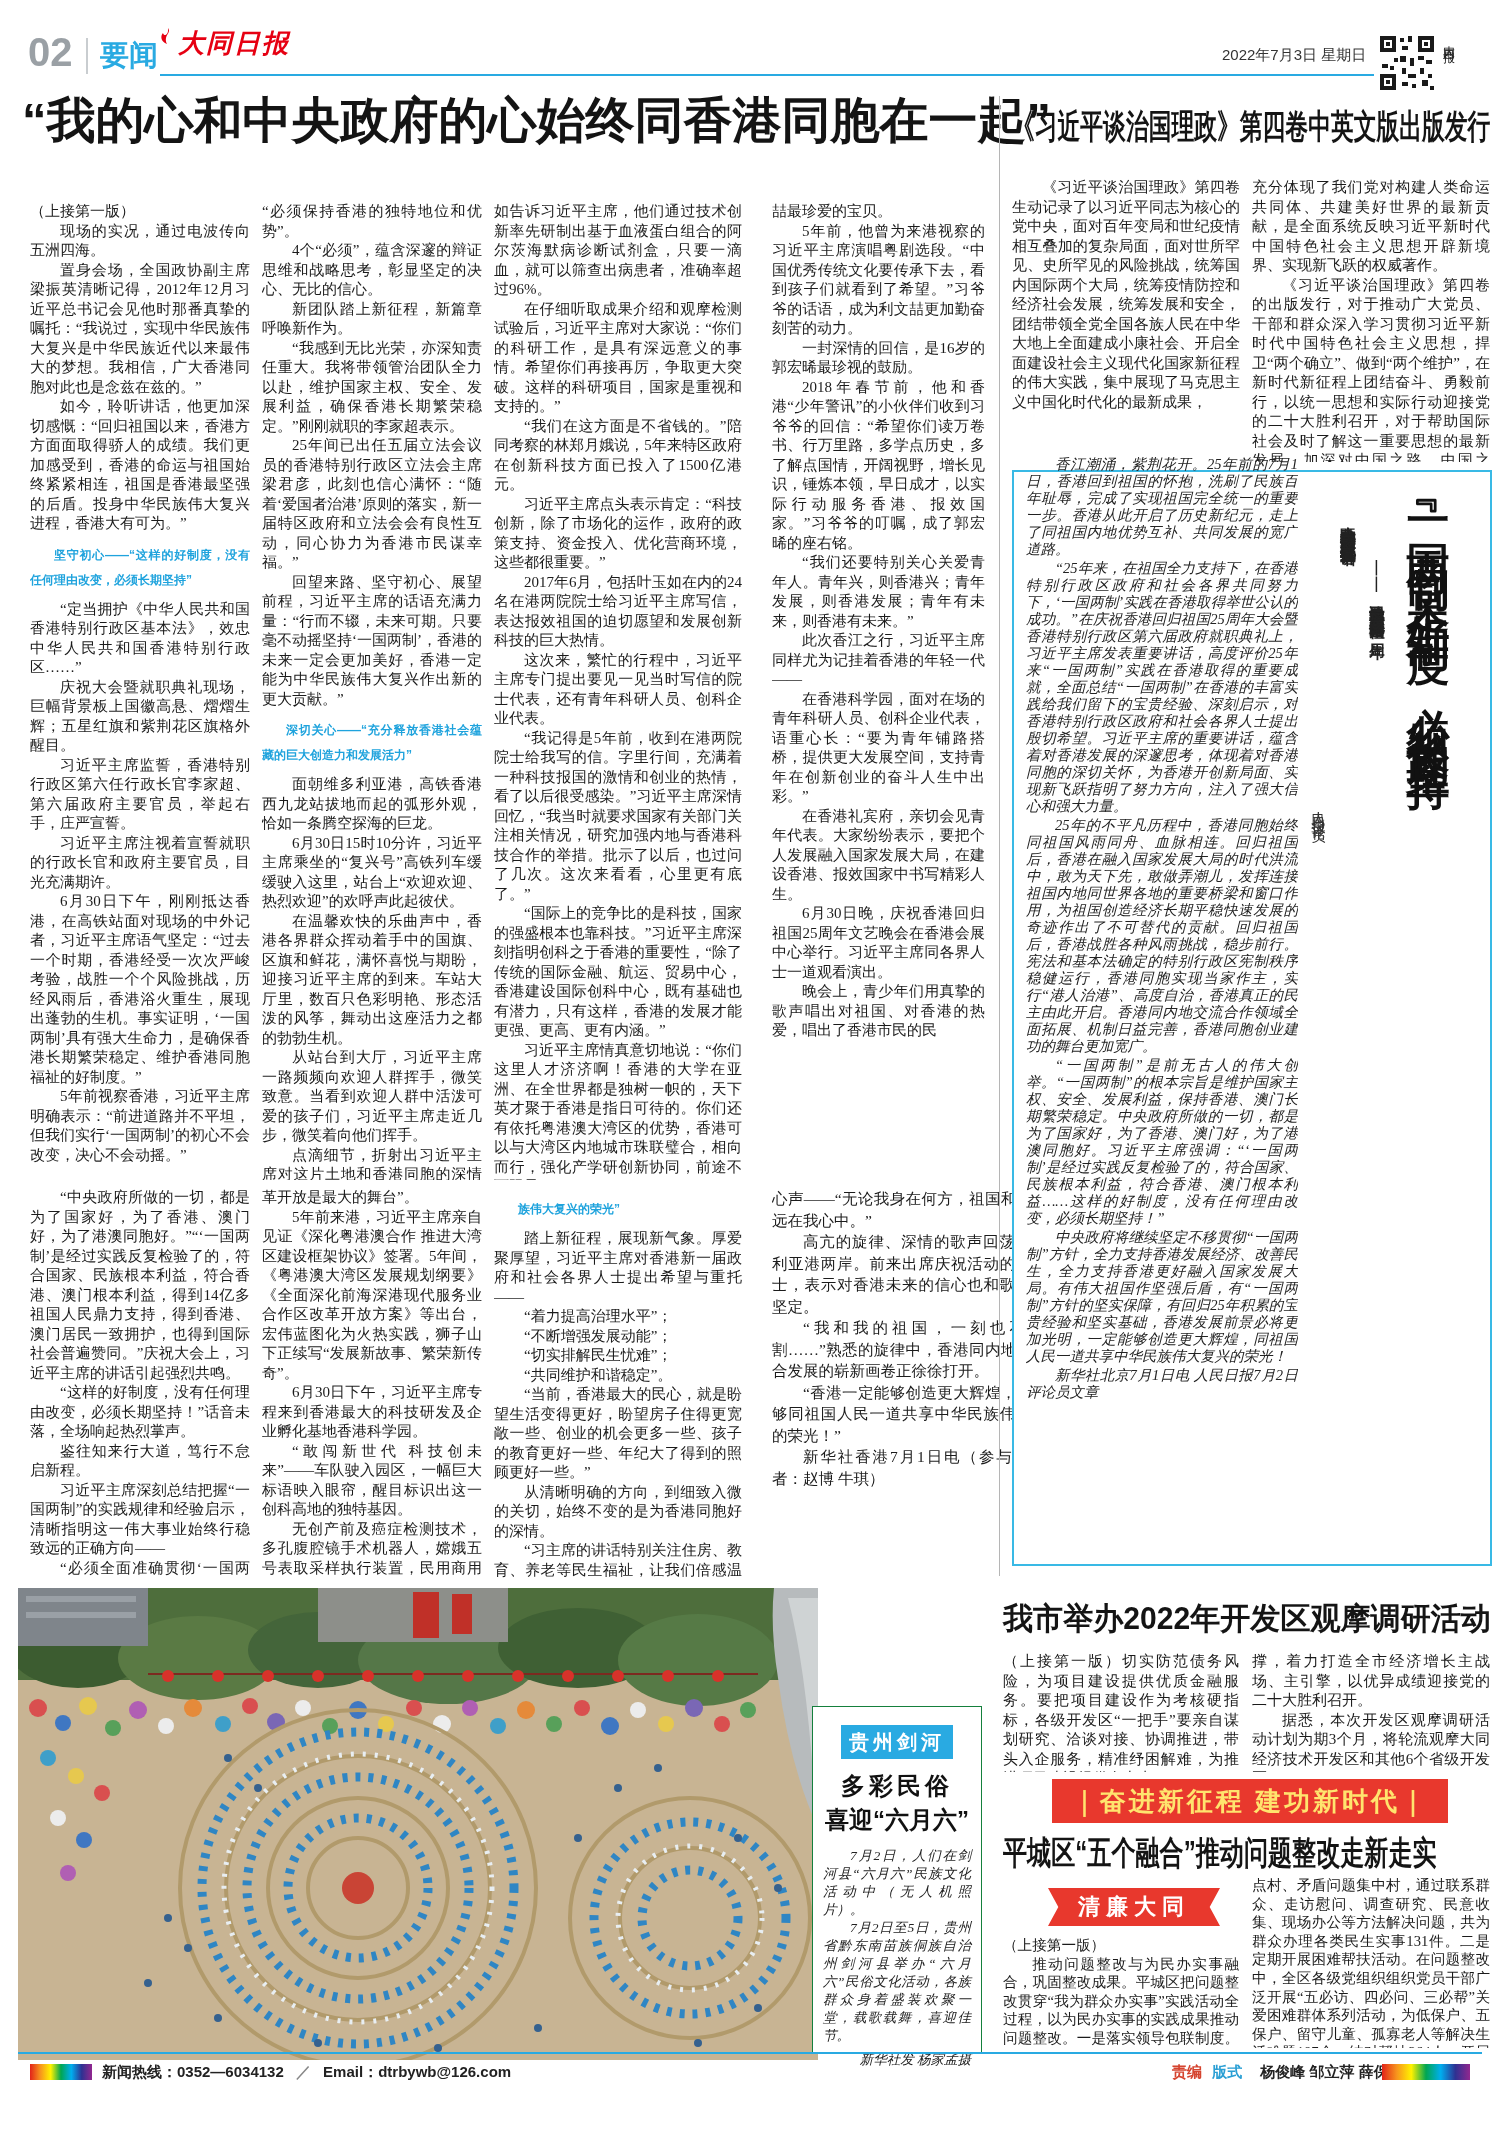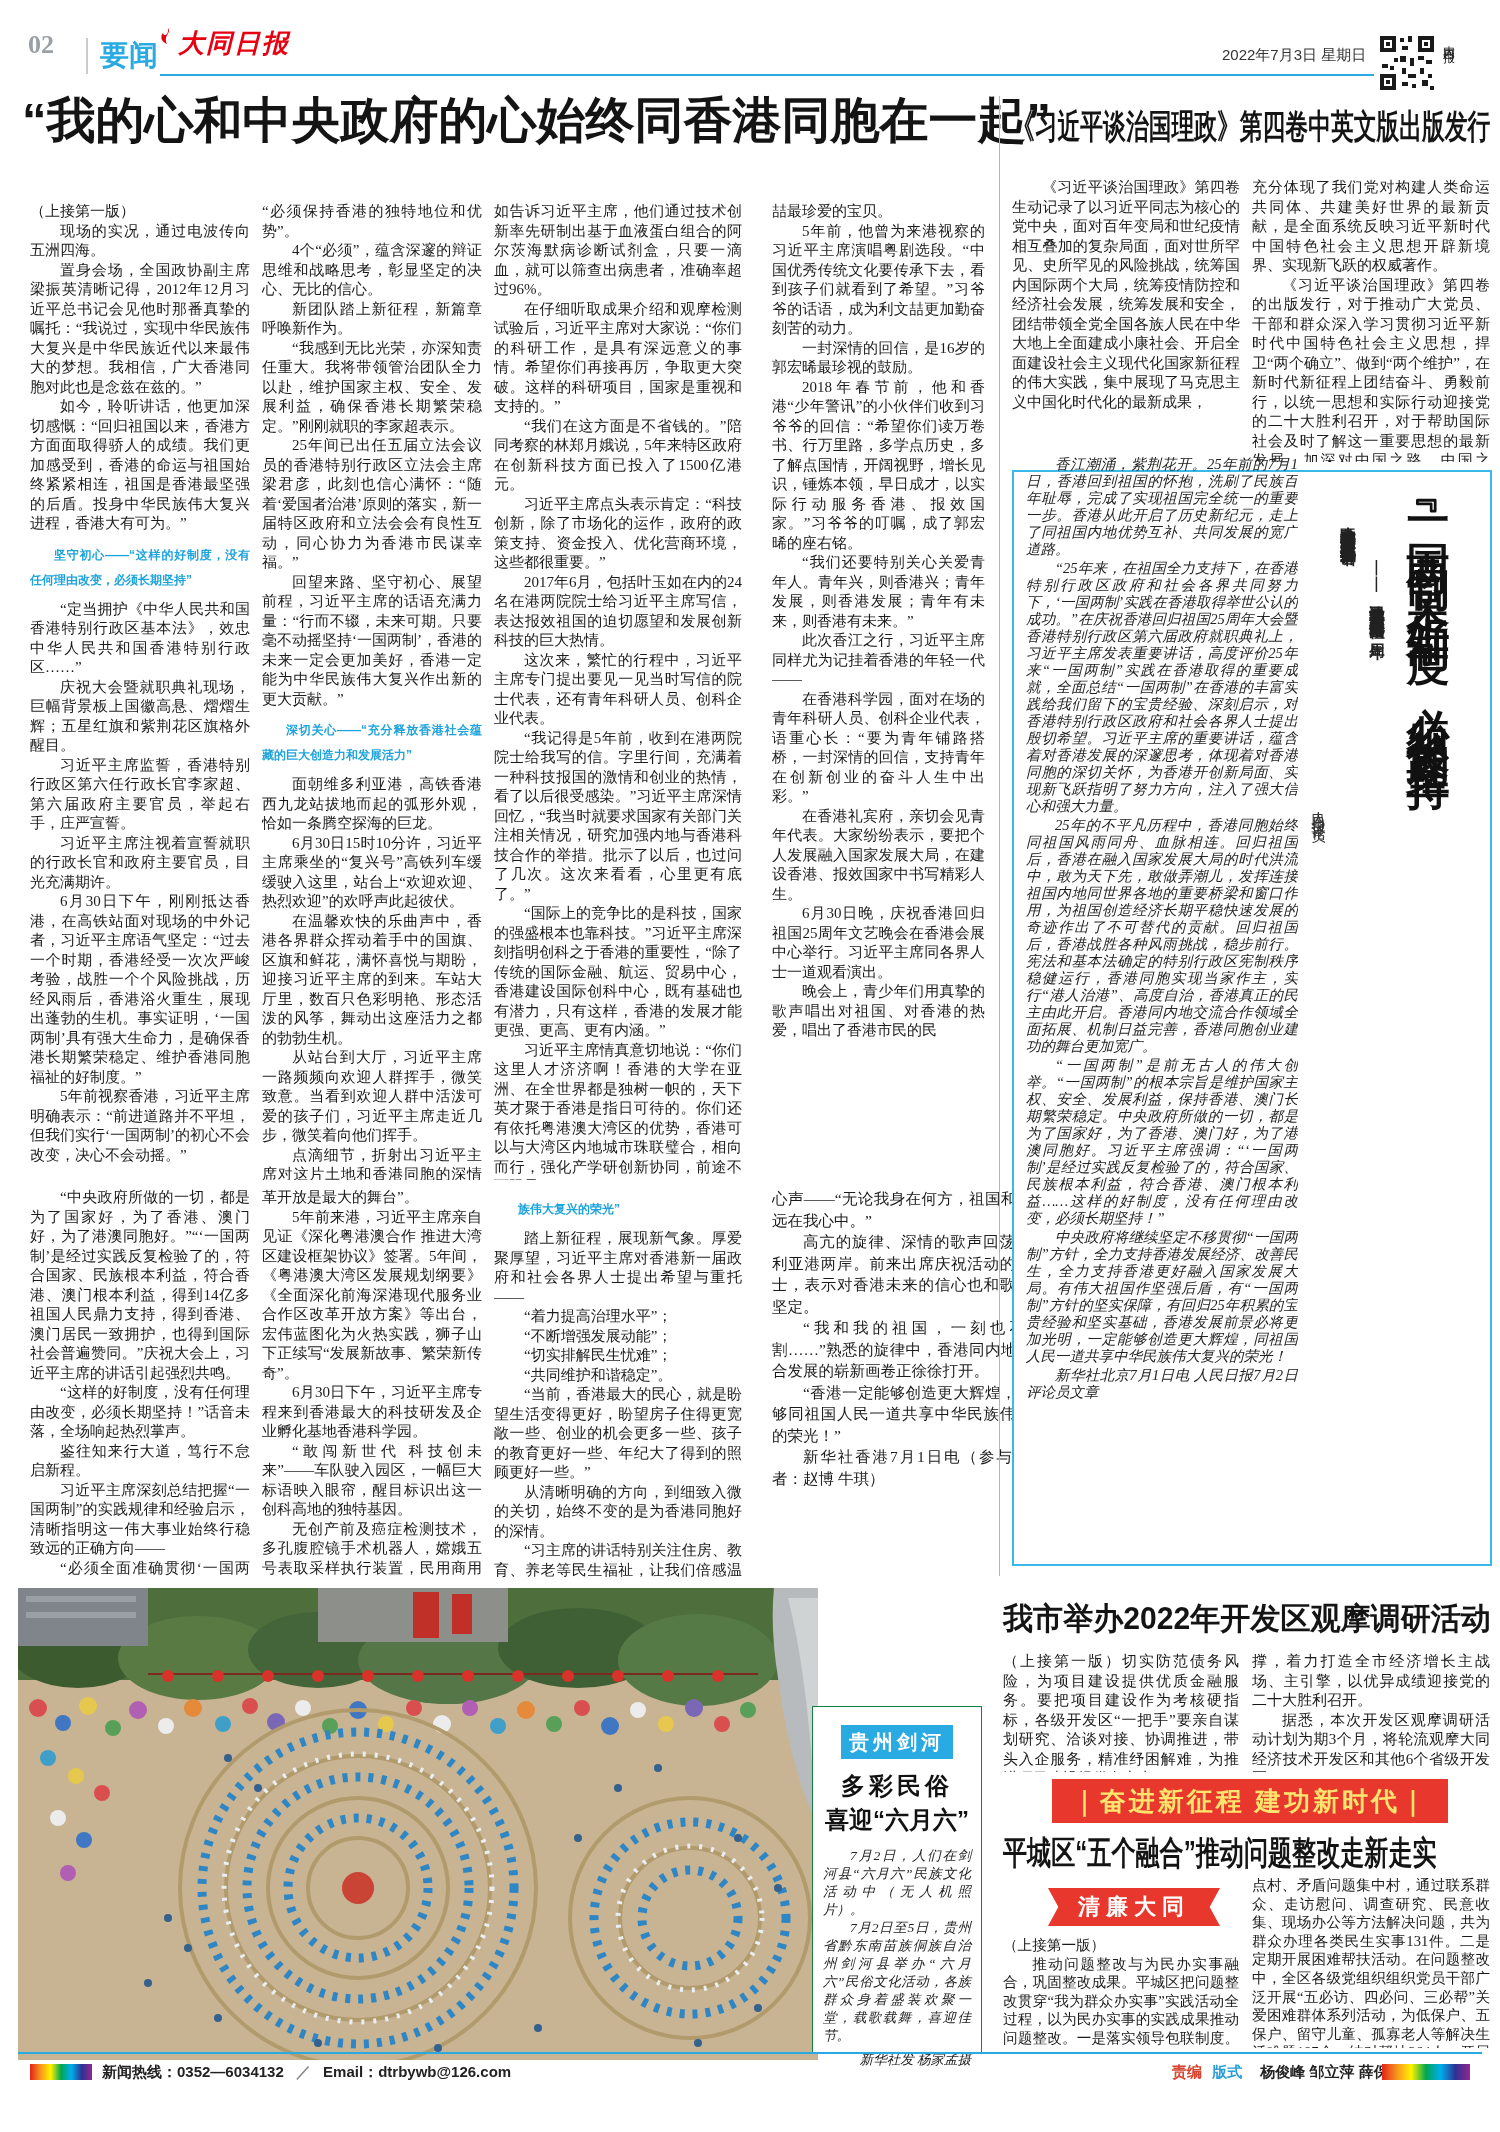--- a/index.html
+++ b/index.html
@@ -1,20 +1,20 @@
 <!DOCTYPE html>
 <html><head>
 <meta charset="utf-8">
 <style>
   html,body{margin:0;padding:0;background:#e9e9e9;}
   .page{position:relative;width:1500px;height:2132px;background:#ffffff;margin:0 auto;overflow:hidden;
         font-family:"Liberation Serif",serif;color:#1b1b1b;}
   .abs{position:absolute;}
   
-  .pagenum{font-family:Liberation Serif, serif;font-size:26px;font-weight:bold;color:#9aa0a5;}
+  .pagenum{font-family:Liberation Sans, sans-serif;font-size:40px;font-weight:bold;color:#9aa0a5;}
   .sec-divider{width:2px;height:36px;background:#c9cdd0;}
   .secname{font-family:"Liberation Sans",sans-serif;font-size:29px;font-weight:bold;color:#29aae2;}
   .logo-text{font-family:"Liberation Serif",serif;font-style:italic;font-weight:bold;font-size:26px;color:#e60012;letter-spacing:2px;}
   .toprule{height:2px;background:#29aae2;}
   .date{font-family:"Liberation Sans",sans-serif;font-size:15px;font-weight:normal;color:#333;}
   .qr-label{font-family:"Liberation Sans",sans-serif;font-size:12px;color:#222;writing-mode:vertical-rl;letter-spacing:2px;}
   
   .headline-main{font-family:"Liberation Sans",sans-serif;font-size:49px;font-weight:bold;color:#141414;white-space:nowrap;letter-spacing:0px;}
   .headline-right{font-family:"Liberation Sans",sans-serif;font-size:34px;font-weight:bold;color:#141414;white-space:nowrap;
                   transform:scaleX(.67);transform-origin:left top;}
@@ -146,21 +146,21 @@
       <p class="para">“国际上的竞争比的是科技，国家的强盛根本也靠科技。”习近平主席深刻指明创科之于香港的重要性，“除了传统的国际金融、航运、贸易中心，香港建设国际创科中心，既有基础也有潜力，只有这样，香港的发展才能更强、更高、更有内涵。”</p>
       <p class="para">习近平主席情真意切地说：“你们这里人才济济啊！香港的大学在亚洲、在全世界都是独树一帜的，天下英才聚于香港是指日可待的。你们还有依托粤港澳大湾区的优势，香港可以与大湾区内地城市珠联璧合，相向而行，强化产学研创新协同，前途不可限量。”</p>
     </div>
   <div class="abs seg" style="left:772px;top:202px;width:213px;height:978px;">
       <p class="para noindent">喆最珍爱的宝贝。</p>
       <p class="para">5年前，他曾为来港视察的习近平主席演唱粤剧选段。“中国优秀传统文化要传承下去，看到孩子们就看到了希望。”习爷爷的话语，成为利文喆更加勤奋刻苦的动力。</p>
       <p class="para">一封深情的回信，是16岁的郭宏晞最珍视的鼓励。</p>
       <p class="para">2018年春节前，他和香港“少年警讯”的小伙伴们收到习爷爷的回信：“希望你们读万卷书、行万里路，多学点历史，多了解点国情，开阔视野，增长见识，锤炼本领，早日成才，以实际行动服务香港、报效国家。”习爷爷的叮嘱，成了郭宏晞的座右铭。</p>
       <p class="para">“我们还要特别关心关爱青年人。青年兴，则香港兴；青年发展，则香港发展；青年有未来，则香港有未来。”</p>
       <p class="para">此次香江之行，习近平主席同样尤为记挂着香港的年轻一代——</p>
-      <p class="para">在香港科学园，面对在场的青年科研人员、创科企业代表，语重心长：“要为青年铺路搭桥，一封深情的回信，支持青年在创新创业的奋斗人生中出彩。”</p>
+      <p class="para">在香港科学园，面对在场的青年科研人员、创科企业代表，语重心长：“要为青年铺路搭桥，提供更大发展空间，支持青年在创新创业的奋斗人生中出彩。”</p>
       <p class="para">在香港礼宾府，亲切会见青年代表。大家纷纷表示，要把个人发展融入国家发展大局，在建设香港、报效国家中书写精彩人生。</p>
       <p class="para">6月30日晚，庆祝香港回归祖国25周年文艺晚会在香港会展中心举行。习近平主席同各界人士一道观看演出。</p>
       <p class="para">晚会上，青少年们用真挚的歌声唱出对祖国、对香港的热爱，唱出了香港市民的民</p>
     </div>
 
   <div class="abs seg" style="left:30px;top:1188px;width:220px;height:390px;">
       <p class="para">“中央政府所做的一切，都是为了国家好，为了香港、澳门好，为了港澳同胞好。”“‘一国两制’是经过实践反复检验了的，符合国家、民族根本利益，符合香港、澳门根本利益，得到14亿多祖国人民鼎力支持，得到香港、澳门居民一致拥护，也得到国际社会普遍赞同。”庆祝大会上，习近平主席的讲话引起强烈共鸣。</p>
       <p class="para">“这样的好制度，没有任何理由改变，必须长期坚持！”话音未落，全场响起热烈掌声。</p>
       <p class="para">鉴往知来行大道，笃行不怠启新程。</p>
       <p class="para">习近平主席深刻总结把握“一国两制”的实践规律和经验启示，清晰指明这一伟大事业始终行稳致远的正确方向——</p>

